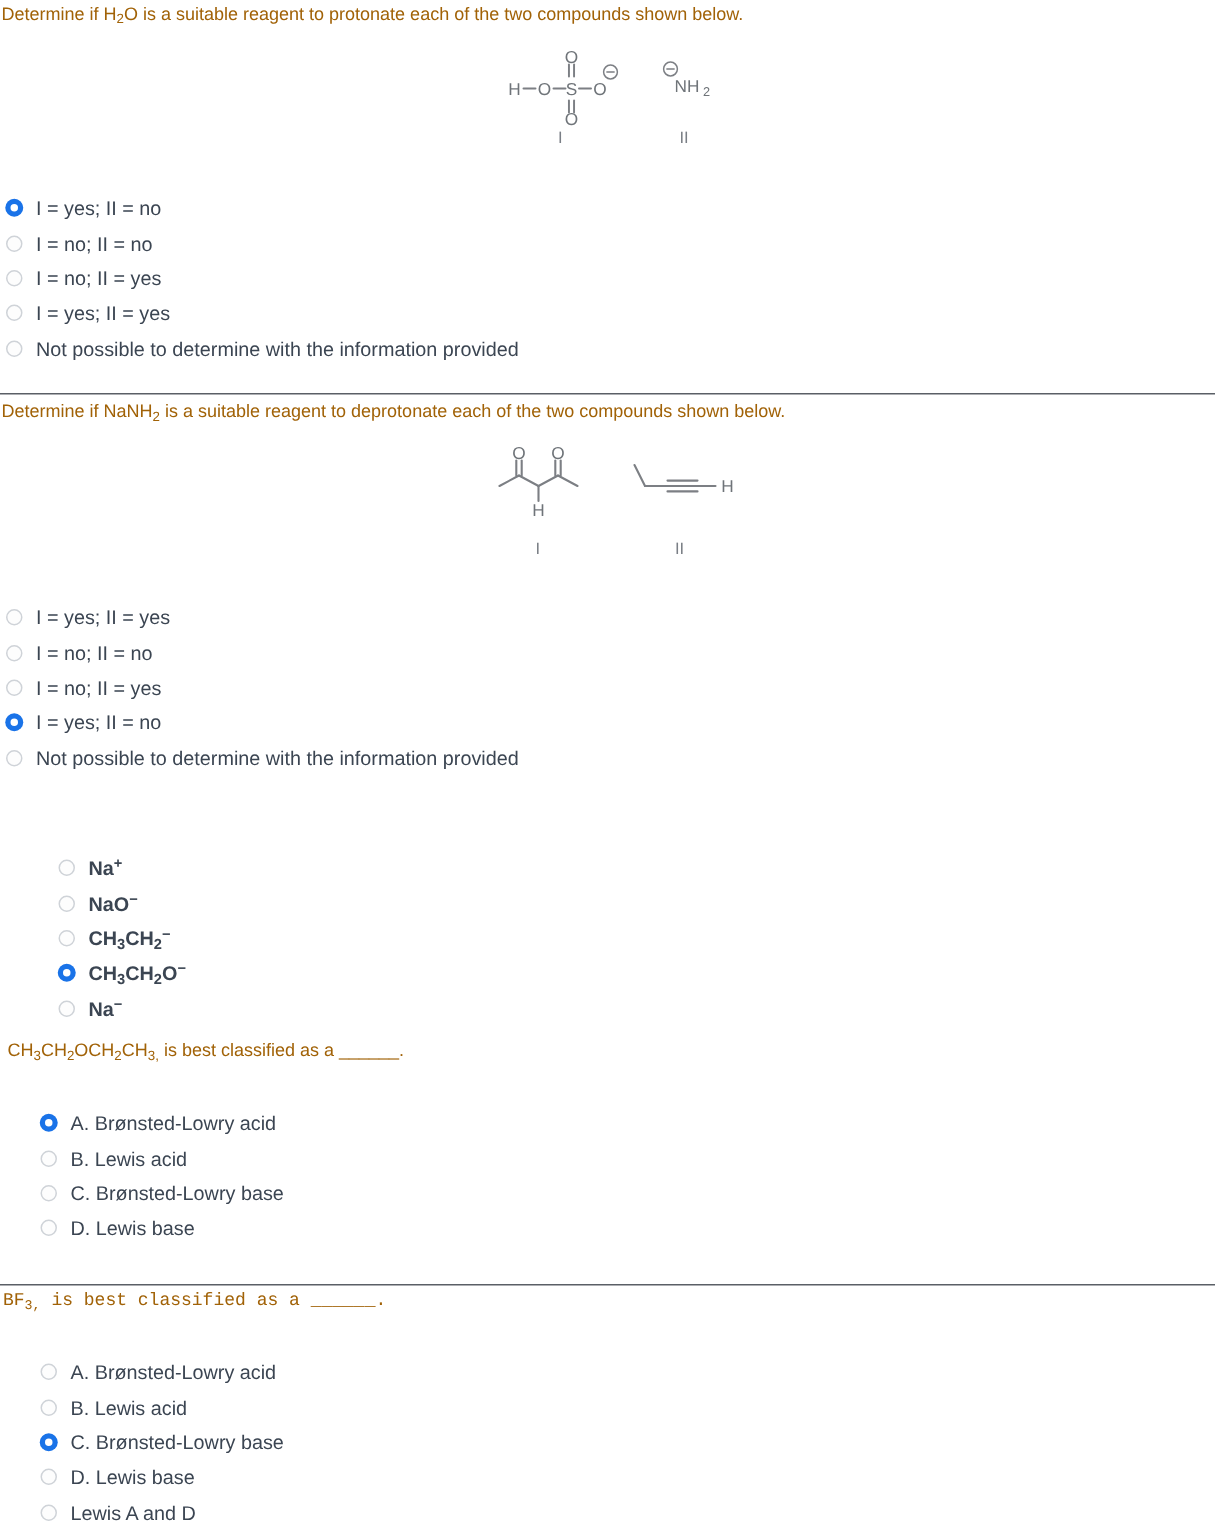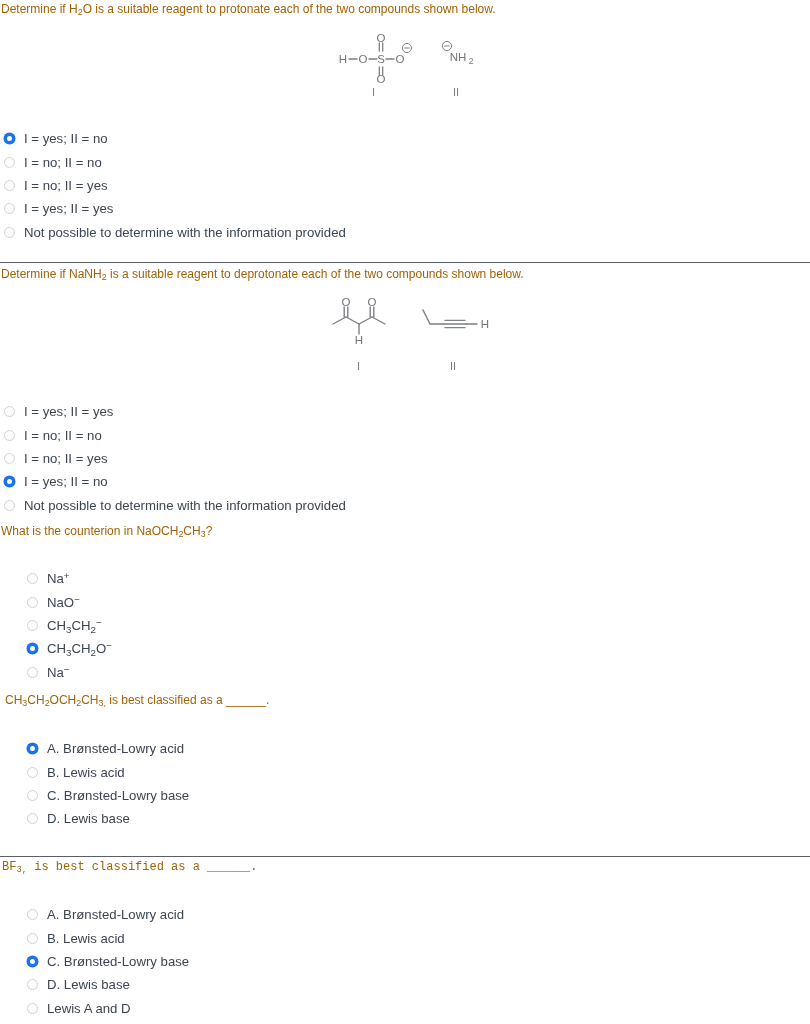--- a/index.html
+++ b/index.html
@@ -202,27 +202,22 @@
     <div class="opt sel">
       <span class="radio"></span>
       <span class="lbl">I = yes; II = no</span>
     </div>
     <div class="opt">
       <span class="radio"></span>
       <span class="lbl">Not possible to determine with the information provided</span>
     </div>
   </div>
 
-  <div class="qblock" style="top:523px;">
-    <div class="qtext" style="padding-left:1px;">
-      What is the counterion in NaOCH<sub>2</sub>CH<sub>3</sub>?
-    </div>
-  </div>
-
-  <div class="options indent-b" style="position:absolute; left:0; top:567px;">
+
+  <div class="options indent-b" style="position:absolute; left:12px; top:567px;font-weight:bold;">
     <div class="opt">
       <span class="radio"></span>
       <span class="lbl">Na<sup>+</sup></span>
     </div>
     <div class="opt">
       <span class="radio"></span>
       <span class="lbl">NaO<sup>−</sup></span>
     </div>
     <div class="opt">
       <span class="radio"></span>

